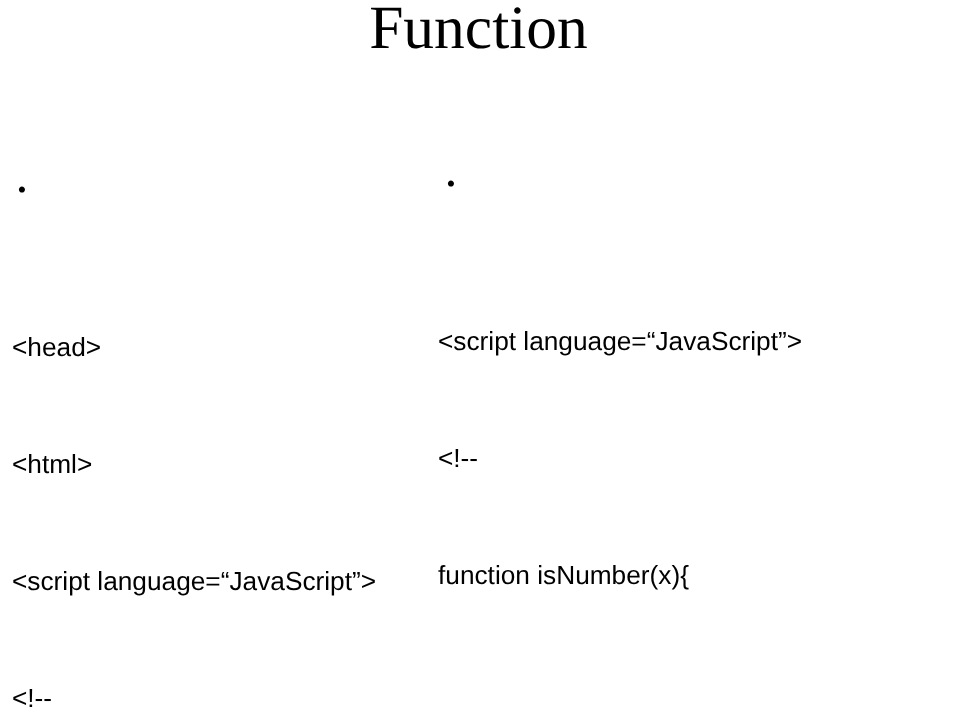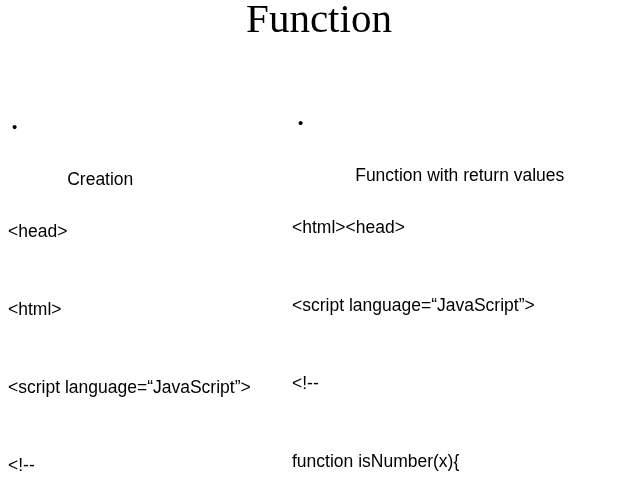--- a/index.html
+++ b/index.html
@@ -93,21 +93,20 @@
 <body>
 
 <div class="slide">
 
   <div class="slide-title">Function</div>
 
   <div class="column col-left">
 
     <div class="bullet-line">
       <span class="bullet-dot">•</span>
-      <span class="bullet-text">Creation</span>
     </div>
 
     <span class="line">&lt;head&gt;</span>
     <span class="line">&lt;html&gt;</span>
     <span class="line">&lt;script language=“JavaScript”&gt;</span>
     <span class="line">&lt;!--</span>
     
     
     
     
@@ -119,24 +118,22 @@
     
     
     
     
   </div>
 
   <div class="column col-right">
 
     <div class="bullet-line">
       <span class="bullet-dot">•</span>
-      <span class="bullet-text">Function with return values</span>
     </div>
 
-    <span class="line">&lt;html&gt;&lt;head&gt;</span>
     <span class="line">&lt;script language=“JavaScript”&gt;</span>
     <span class="line">&lt;!--</span>
     <span class="line">function isNumber(x){</span>
     
     
     
     
     
     
     

